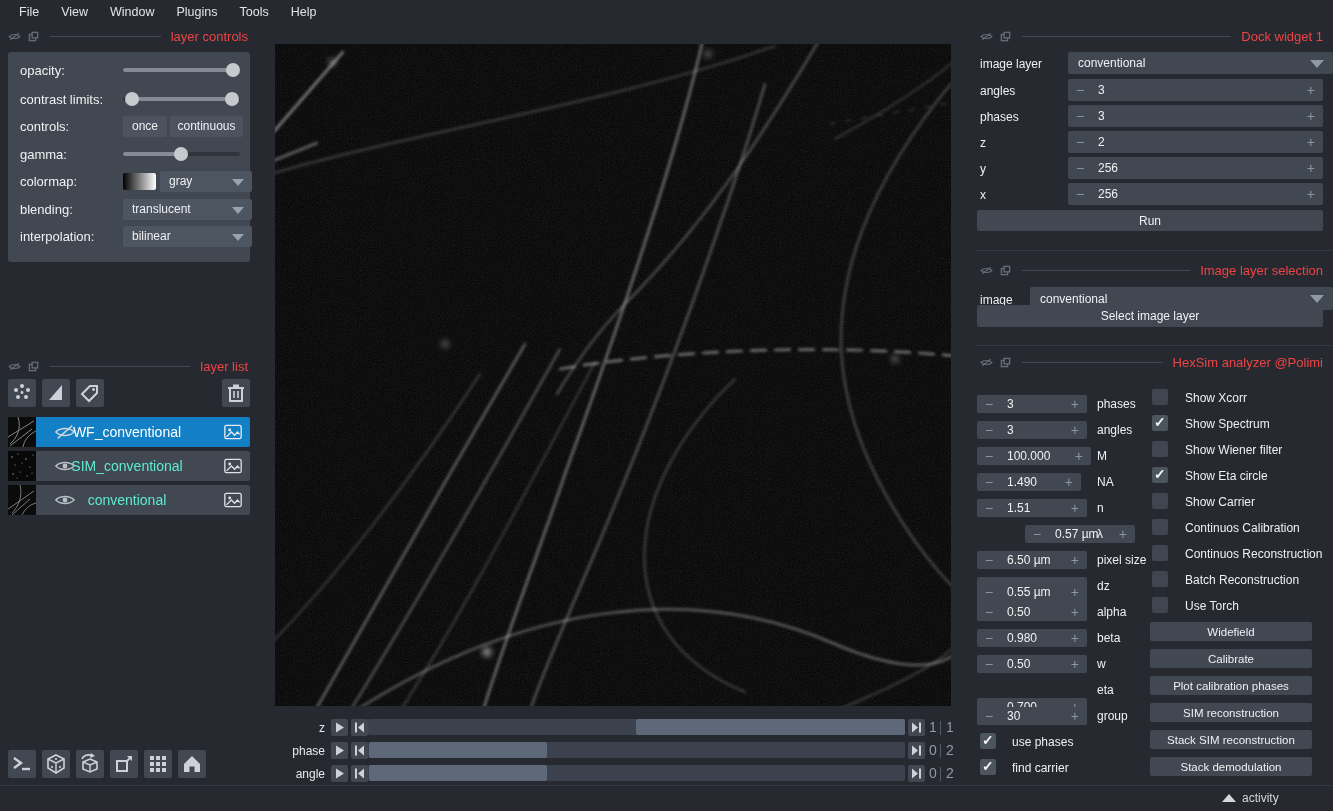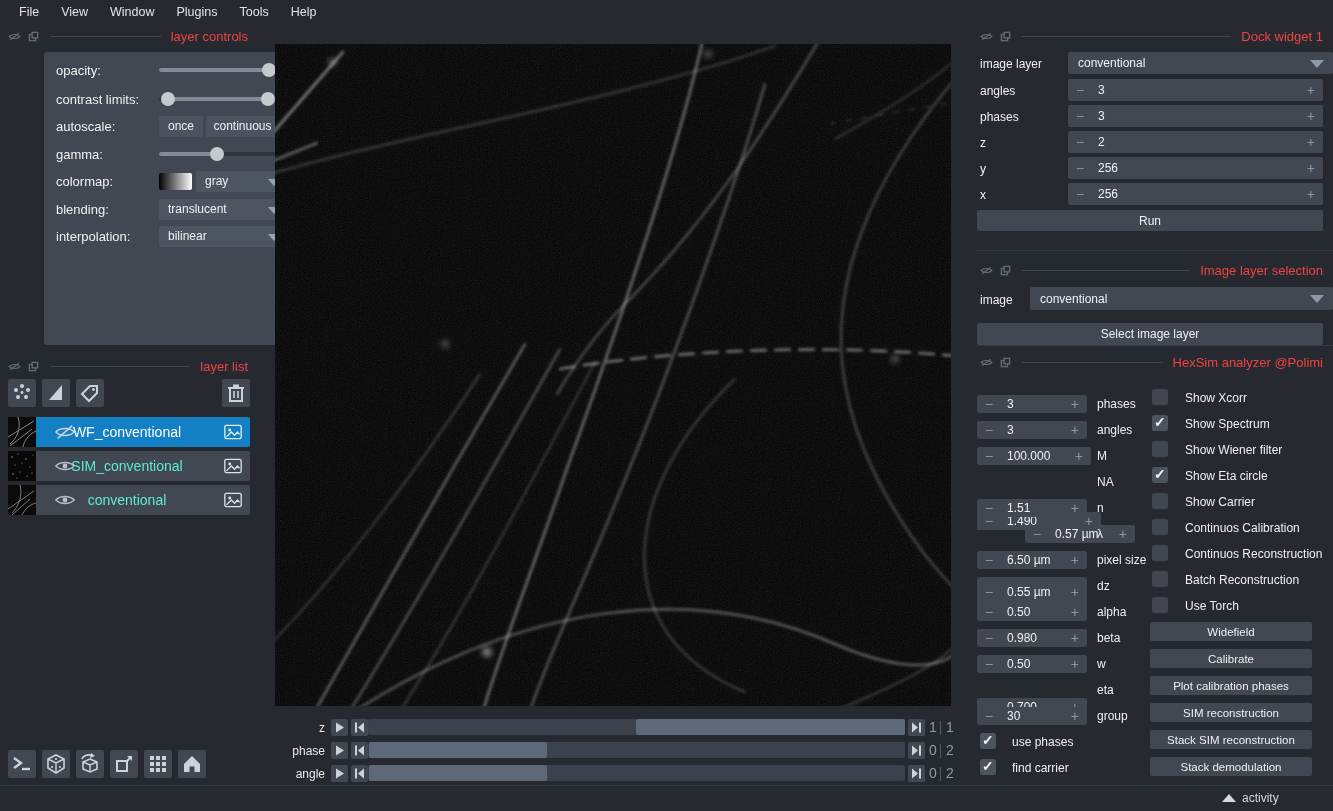--- a/index.html
+++ b/index.html
@@ -11,21 +11,21 @@
   .abs{position:absolute;}
   
   .menubar{left:0;top:0;width:100%;height:24px;display:flex;align-items:center;padding-left:8px;}
   .menu-item{padding:0 11px;font-size:12.5px;color:#e2e4e8;cursor:default;}
   
   .ptitle{display:flex;align-items:center;height:18px;}
   .ptitle .ticon{width:13px;height:11px;margin-right:6px;opacity:.75;}
   .ptitle .tline{flex:1;height:1px;background:#414851;margin:0 10px 0 4px;}
   .ptitle .ttext{font-size:13px;color:#ef4444;white-space:nowrap;}
   
-  .lc-panel{left:8px;top:52px;width:242px;height:293px;background:#414851;border-radius:3px;margin-left:36px;}
+  .lc-panel{left:8px;top:52px;width:242px;height:210px;background:#414851;border-radius:3px;}
   .lc-row{position:absolute;left:0;width:100%;height:22px;display:flex;align-items:center;}
   .lc-label{position:absolute;left:12px;font-size:13px;color:#f0f1f2;}
   .slider{position:absolute;left:115px;width:117px;height:14px;}
   .slider .track{position:absolute;left:0;right:0;top:5px;height:4px;background:#30353d;border-radius:2px;}
   .slider .fill{position:absolute;top:5px;height:4px;background:#848b97;border-radius:2px;}
   .slider .handle{position:absolute;top:0;width:14px;height:14px;border-radius:50%;background:#c6cacf;}
   .minibtn{position:absolute;height:21px;background:#4c535f;border-radius:2px;
            display:flex;align-items:center;justify-content:center;font-size:12px;color:#eef0f3;}
   .combo{position:absolute;height:21px;background:#4d5561;border-radius:2px;
          display:flex;align-items:center;font-size:12px;color:#eef0f3;padding-left:9px;}
@@ -115,21 +115,21 @@
   <div class="lc-row" style="top:36px;">
     <span class="lc-label">contrast limits:</span>
     <div class="slider" style="top:4px;">
       <div class="track"></div>
         <div class="fill" style="left:8px;width:101px;"></div>
       <div class="handle" style="left:2px;"></div>
       <div class="handle" style="left:102px;"></div>
     </div>
   </div>
   <div class="lc-row" style="top:63px;">
-    <span class="lc-label">autoscale:</span>
+    <span class="lc-label">controls:</span>
     <div class="minibtn" style="left:115px;width:44px;">once</div>
     <div class="minibtn" style="left:162px;width:73px;">continuous</div>
   </div>
   <div class="lc-row" style="top:91px;">
     <span class="lc-label">gamma:</span>
     <div class="slider" style="top:4px;">
       <div class="track"></div>
         <div class="fill" style="left:0;width:58px;"></div>
       <div class="handle" style="left:51px;"></div>
     </div>
@@ -504,21 +504,21 @@
     </svg>
   <svg class="ticon" viewBox="0 0 16 16">
       <rect x="2" y="5" width="9" height="9" fill="none" stroke="#79828e" stroke-width="2"></rect>
       <rect x="6" y="2" width="8" height="8" fill="#262930" stroke="#79828e" stroke-width="2"></rect>
     </svg>
   <div class="tline"></div>
   <span class="ttext">Image layer selection</span>
 </div>
 <span class="rlabel" style="left:980px;top:293px;">image</span>
 <div class="rcombo" style="left:1030px;top:287px;width:293px;height:23px;">conventional</div>
-<div class="rbtn" style="left:977px;top:323px;width:346px;height:22px;">Select image layer</div>
+<div class="rbtn" style="left:977px;top:305px;width:346px;height:22px;">Select image layer</div>
 
 <div class="hr" style="left:975px;top:345px;width:358px;"></div>
 
 <div class="abs ptitle" style="left:980px;top:353px;width:343px;">
   <svg class="ticon" viewBox="0 0 24 16">
       <path d="M2,8 C7,3 17,3 22,8 C17,13 7,13 2,8 Z" fill="none" stroke="#79828e" stroke-width="2"></path>
       <line x1="4" y1="14" x2="20" y2="2" stroke="#79828e" stroke-width="2"></line>
     </svg>
   <svg class="ticon" viewBox="0 0 16 16">
       <rect x="2" y="5" width="9" height="9" fill="none" stroke="#79828e" stroke-width="2"></rect>
@@ -539,21 +539,21 @@
     <span class="val">3</span>
     <span class="inc"></span>
   </div>
 <span class="rlabel" style="left:1097px;top:423px;">angles</span>
 <div class="spin" style="left:977px;top:447px;width:114px;height:18px;">
     <span class="dec"></span>
     <span class="val">100.000</span>
     <span class="inc"></span>
   </div>
 <span class="rlabel" style="left:1097px;top:449px;">M</span>
-<div class="spin" style="left:977px;top:473px;width:124px;height:18px;margin-top:39px;">
+<div class="spin" style="left:977px;top:473px;width:104px;height:18px;">
     <span class="dec"></span>
     <span class="val">1.490</span>
     <span class="inc"></span>
   </div>
 <span class="rlabel" style="left:1097px;top:475px;">NA</span>
 <div class="spin" style="left:977px;top:499px;width:110px;height:18px;">
     <span class="dec"></span>
     <span class="val">1.51</span>
     <span class="inc"></span>
   </div>

